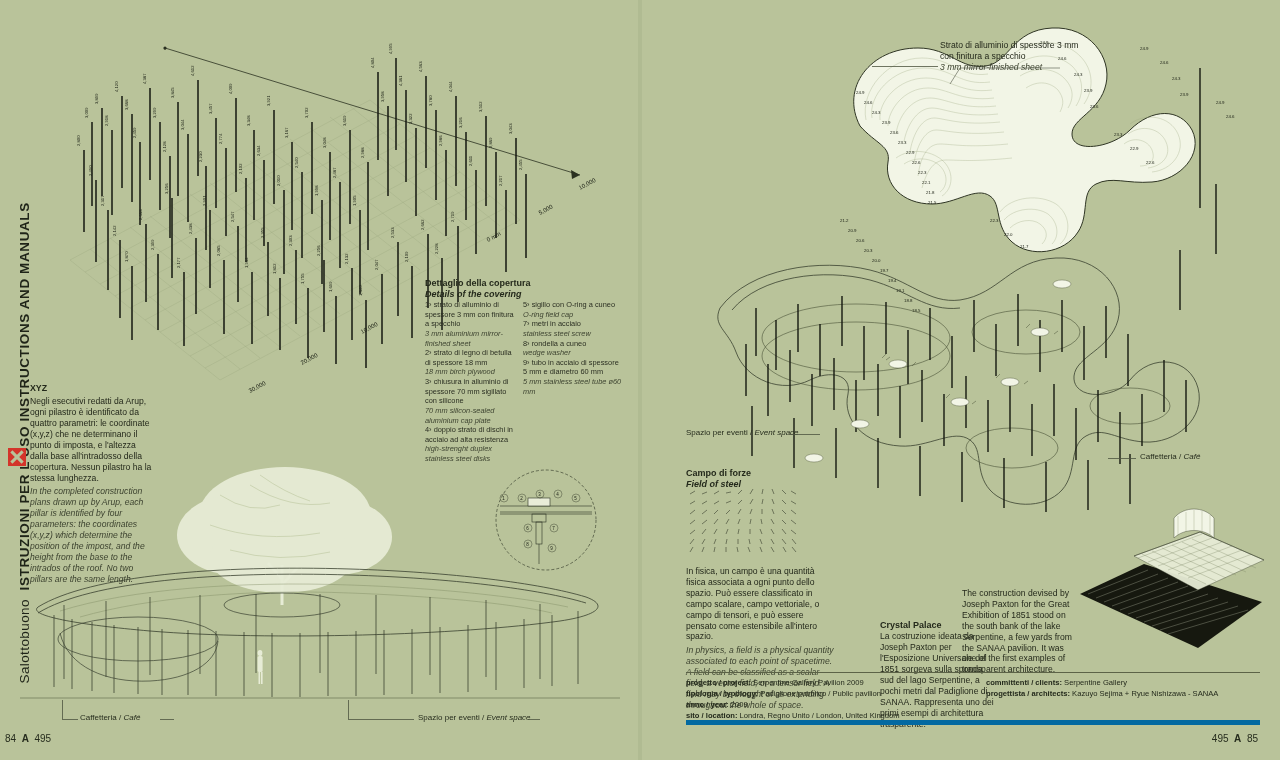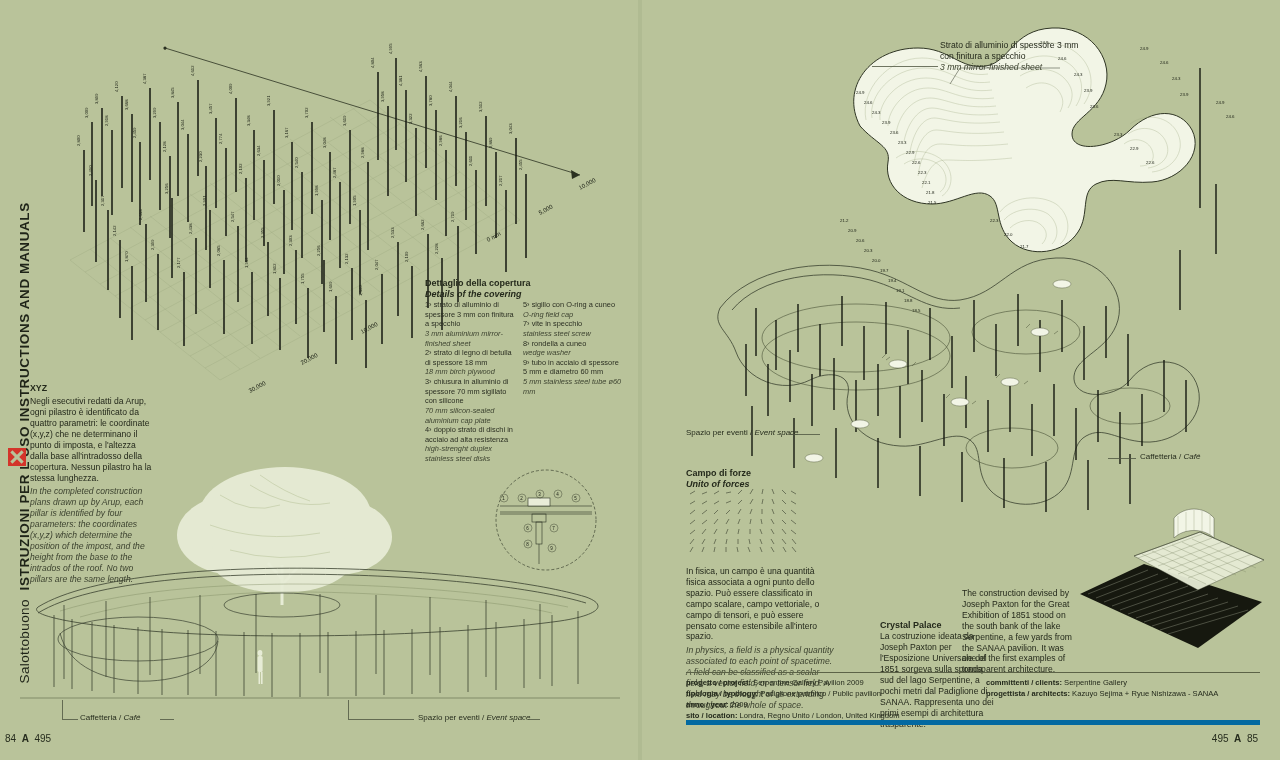--- a/index.html
+++ b/index.html
@@ -307,21 +307,21 @@
 
   <div class="detail-list" style="left:425px;top:300px;width:90px;">
     <div><span>1›</span> <span>strato di alluminio di spessore 3 mm con finitura a specchio</span><br><span class="it">3 mm aluminium mirror-finished sheet</span></div>
     <div><span>2›</span> <span>strato di legno di betulla di spessore 18 mm</span><br><span class="it">18 mm birch plywood</span></div>
     <div><span>3›</span> <span>chiusura in alluminio di spessore 70 mm sigillato con silicone</span><br><span class="it">70 mm silicon-sealed aluminium cap plate</span></div>
     <div><span>4›</span> <span>doppio strato di dischi in acciaio ad alta resistenza</span><br><span class="it">high-strenght duplex stainless steel disks</span></div>
   </div>
 
   <div class="detail-list" style="left:523px;top:300px;width:100px;">
     <div><span>5›</span> <span>sigillo con O-ring a cuneo</span><br><span class="it">O-ring field cap</span></div>
-    <div><span>7›</span> <span>vite in specchio</span><br><span class="it">stainless steel screw</span></div>
+    <div><span>7›</span> <span>metri in acciaio</span><br><span class="it">stainless steel screw</span></div>
     <div><span>8›</span> <span>rondella a cuneo</span><br><span class="it">wedge washer</span></div>
     <div><span>9›</span> <span>tubo in acciaio di spessore 5 mm e diametro 60 mm</span><br><span class="it">5 mm stainless steel tube ø60 mm</span></div>
   </div>
 
   <div class="panel" style="left:488px;top:468px;">
     <svg width="120" height="110" viewBox="0 0 120 110">
       <circle cx="58" cy="52" r="50" fill="none" stroke="#3c4330" stroke-width="0.7" stroke-dasharray="3 2"></circle>
       <g stroke="#2a3022" stroke-width="0.6" fill="none">
         <line x1="12" y1="38" x2="104" y2="38"></line>
         <line x1="12" y1="44" x2="104" y2="44"></line>
@@ -640,21 +640,21 @@
   </div>
   <div class="hairline" style="left:790px;top:434px;width:30px;"></div>
 
   <div class="capline" style="left:1140px;top:452px;">
     <span>Caffetteria</span> / <span class="it">Café</span>
   </div>
   <div class="hairline" style="left:1108px;top:458px;width:28px;"></div>
 
   <div class="blk" style="left:686px;top:468px;width:150px;">
     <div class="ttl">Campo di forze</div>
-    <div class="ttl-it">Unito of forces</div>
+    <div class="ttl-it">Field of steel</div>
   </div>
 
   <div class="panel" style="left:686px;top:488px;">
     <svg width="120" height="68" viewBox="0 0 120 68">
       <g stroke="#2c3222" stroke-width="0.55" fill="none">
         <path d="M4 6 l5 -3 M16 6 l5 -2 M28 6 l5 -3 M40 5 l5 -1 M52 6 l4 -4 M64 6 l3 -5 M76 6 l1 -5 M88 6 l-2 -5 M100 6 l-4 -4 M110 6 l-5 -3"></path>
         <path d="M4 16 l5 -3 M16 16 l5 -3 M28 16 l5 -3 M40 15 l5 -2 M52 16 l4 -4 M64 16 l3 -5 M76 16 l1 -5 M88 16 l-2 -5 M100 16 l-4 -4 M110 16 l-5 -3"></path>
         <path d="M4 26 l5 -4 M16 26 l5 -4 M28 26 l4 -4 M40 26 l4 -4 M52 26 l3 -5 M64 26 l2 -5 M76 26 l0 -5 M88 26 l-2 -5 M100 26 l-4 -4 M110 26 l-5 -4"></path>
         <path d="M4 36 l5 -4 M16 36 l5 -4 M28 36 l4 -5 M40 36 l3 -5 M52 36 l2 -5 M64 36 l1 -5 M76 36 l-1 -5 M88 36 l-3 -5 M100 36 l-4 -4 M110 36 l-5 -4"></path>
         <path d="M4 46 l5 -4 M16 46 l4 -5 M28 46 l3 -5 M40 46 l2 -5 M52 46 l1 -5 M64 46 l0 -5 M76 46 l-2 -5 M88 46 l-3 -5 M100 46 l-4 -5 M110 46 l-5 -4"></path>

